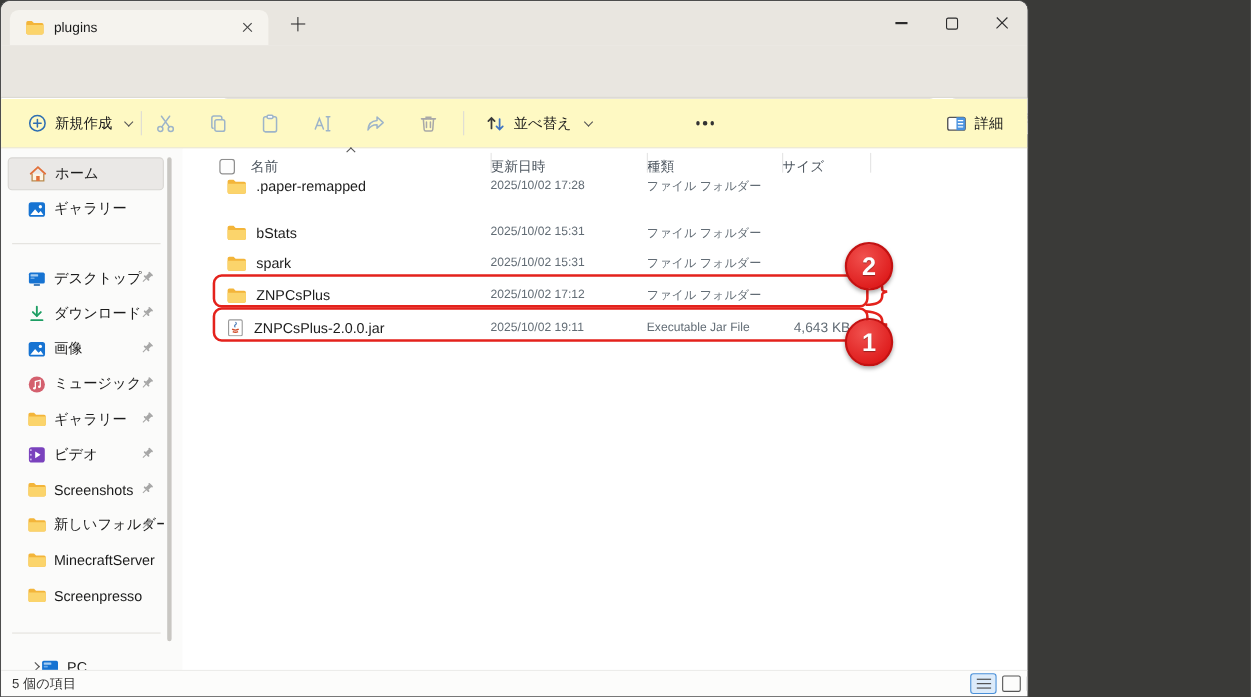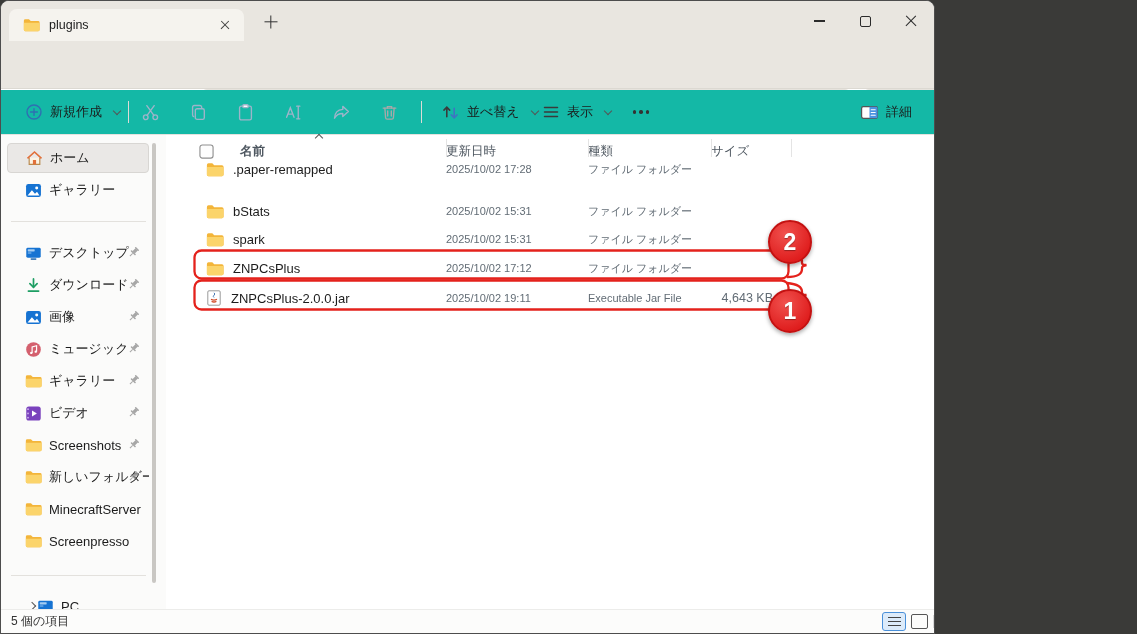--- a/index.html
+++ b/index.html
@@ -42,21 +42,21 @@
           display:inline-block; }
   .chev-r { transform:rotate(-45deg); margin:0 6px; }
   .chev-d { transform:rotate(45deg); margin-left:5px; margin-top:-3px; }
   .chev-u { transform:rotate(-135deg); }
   .search { left:862px; width:263px; padding:0 12px; justify-content:space-between; }
   .search input { border:none; outline:none; background:transparent; font-size:12.5px; color:#333; width:200px;
                   font-family:"Liberation Sans","DejaVu Sans",sans-serif; }
   .search input::placeholder { color:#6e6e6e; opacity:1; }
 
   
-  .toolbar { position:absolute; left:0; top:89px; width:100%; height:45px; background:#14b8a6;
+  .toolbar { position:absolute; left:0; top:89px; width:100%; height:45px; background:#fef9c3;
              border-bottom:1px solid #e4e2de; }
   .tbtn { position:absolute; top:5px; height:34px; display:flex; align-items:center; justify-content:center;
           border-radius:4px; gap:7px; font-size:13px; color:#1b1b1b; }
   .tsep { position:absolute; top:11px; width:1px; height:22px; background:#dddbd6; }
   .dots { display:flex; gap:3px; }
   .dots i { width:3.5px; height:3.5px; background:#333; border-radius:50%; }
 
   
   .sidebar { position:absolute; left:0; top:134px; width:165px; bottom:24px; background:#fbfbfa; }
   .sb-item { position:absolute; left:6px; width:142px; height:30px; display:flex; align-items:center;
@@ -64,21 +64,21 @@
   .sb-item.sel { background:#eae8e6; border:1px solid #d8d6d3; }
   .sb-pin { position:absolute; right:8px; top:7px; width:15px; height:15px; opacity:.75; }
   .sb-div { position:absolute; left:10px; width:135px; height:1px; background:#e3e1dd; }
   .sb-scroll { position:absolute; left:151px; top:8px; width:4px; height:440px; background:#c9c7c3; border-radius:2px; }
   .sb-chevr { position:absolute; left:16px; }
 
   .main { position:absolute; left:165px; top:134px; right:0; bottom:24px; background:#fff; }
   .fgrid { display:grid; grid-template-columns:280px 142px 123px 80px; align-items:center; }
   .fheader { position:absolute; left:0; top:3px; width:640px; height:26px; font-size:12.5px; color:#4e5760; }
   .hsep { position:absolute; top:4px; width:1px; height:18px; background:#e4e4e4; }
-  .hname { padding-left:33px; display:flex; align-items:center; gap:26px;font-weight:bold; }
+  .hname { padding-left:33px; display:flex; align-items:center; gap:14px; }
   .sortcaret { position:absolute; left:150px; top:-3px; }
   .frow { position:absolute; left:0; width:640px; height:28px; font-size:13px; color:#1c1c1c; border-radius:4px; }
   .frow .fname { padding-left:40px; display:flex; align-items:center; gap:9px; white-space:nowrap; }
   .frow .fmod,.frow .ftype { font-size:11px; color:#626c75; }
   .frow .fsize { font-size:12.5px; color:#626c75; text-align:right; padding-right:18px; }
 
   
   .statusbar { position:absolute; left:0; bottom:0; width:100%; height:24px; background:#fcfcfb;
                border-top:1px solid #ececea; z-index:6; display:flex; align-items:center;justify-content:space-between; }
   .status-count { font-size:12px; color:#333; margin-left:10px; }
@@ -368,27 +368,20 @@
       <svg width="19" height="19">
           <use href="#i-trash"></use>
         </svg>
     </div>
     <div class="tsep" style="left:420px"></div>
     <div class="tbtn" style="left:432px; padding:0 8px">
       <svg width="19" height="19">
           <use href="#i-sort"></use>
         </svg>
       <span>並べ替え</span>
-      <i class="chev chev-d"></i>
-    </div>
-    <div class="tbtn" style="left:533px; padding:0 8px">
-      <svg width="18" height="18">
-          <use href="#i-viewlines"></use>
-        </svg>
-      <span>表示</span>
       <i class="chev chev-d"></i>
     </div>
     <div class="tbtn" style="left:622px; width:36px">
       <span class="dots">
           <i></i>
           <i></i>
           <i></i>
         </span>
     </div>
     <div class="tbtn" style="right:14px; padding:0 8px">

